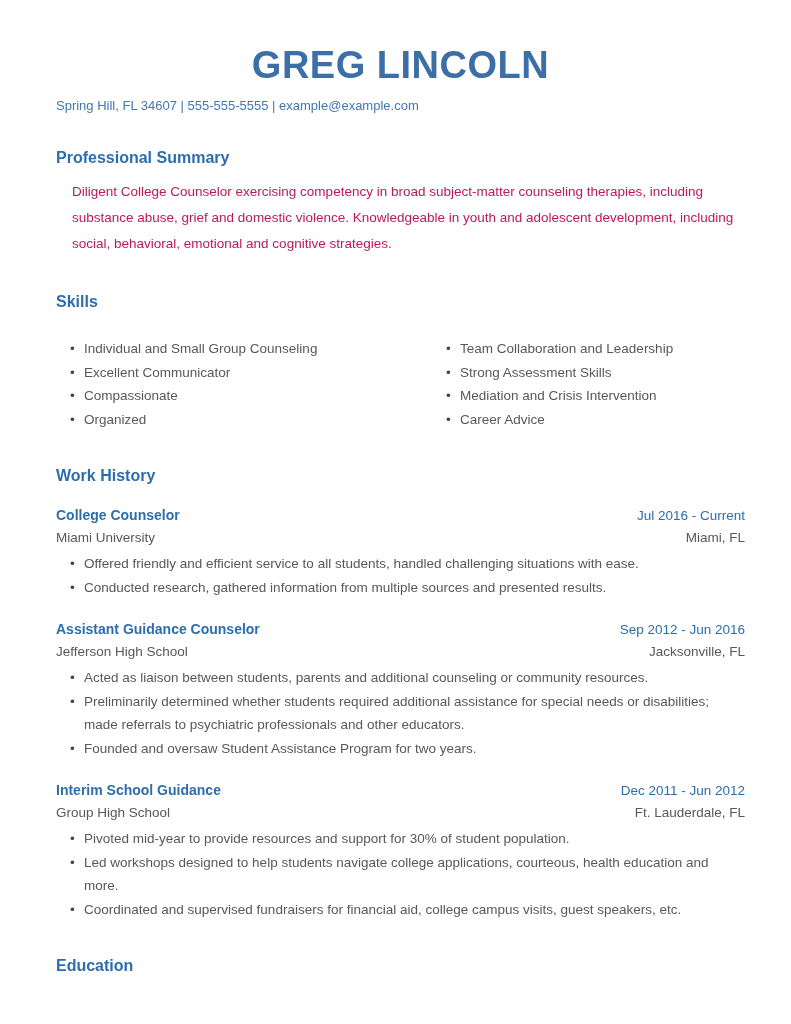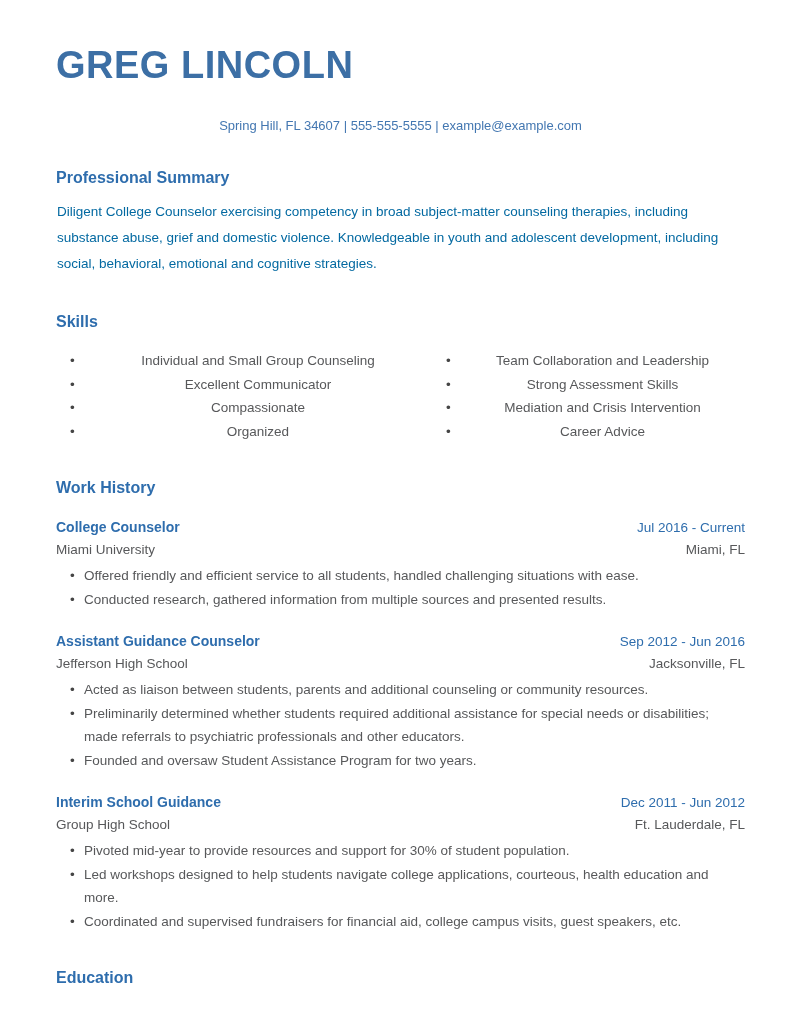--- a/index.html
+++ b/index.html
@@ -13,47 +13,47 @@
   .page {
     box-sizing: border-box;
     width: 791px;
     min-height: 1024px;
     padding: 44px 46px 30px 56px;
     background: #ffffff;
   }
 
   
   .name {
-    text-align: left;
+    text-align: center;
     font-size: 38px;
     line-height: 42px;
     font-weight: 700;
     letter-spacing: 0.5px;
     color: #3c6fa5;
     margin: 0;
   }
   .contact {
-    text-align: center;
-    margin-top: 32px;
+    text-align: left;
+    margin-top: 12px;
     font-size: 13px;
     color: #4377b1;
   }
 
   
   .section-heading {
     font-size: 16px;
     font-weight: 700;
     color: #2e6dad;
     margin: 36px 0 0 0;
   }
   .summary-text {
-    margin: 12px 0 0 1px;
+    margin: 12px 0 0 16px;
     font-size: 13.5px;
     line-height: 26px;
-    color: #0369a1;
+    color: #be185d;
   }
 
   
   ul.bullet-list {
     margin: 0;
     padding: 0 0 0 14px;
     list-style: none;
   }
   ul.bullet-list li {
     position: relative;
@@ -65,22 +65,21 @@
   ul.bullet-list li::before {
     content: "\2022";
     position: absolute;
     left: 0;
     color: #454545;
   }
 
   
   .skills-columns {
     display: flex;
-    margin-top: 18px;
-    text-align: center;
+    margin-top: 26px;
   }
   .skills-columns ul:first-child { flex: 0 0 362px; }
   .skills-columns ul:last-child  { flex: 1 1 auto; }
 
   
   .job { margin-top: 22px; }
   .job-header, .job-subheader, .edu-subheader {
     display: flex;
     justify-content: space-between;
     align-items: center;

